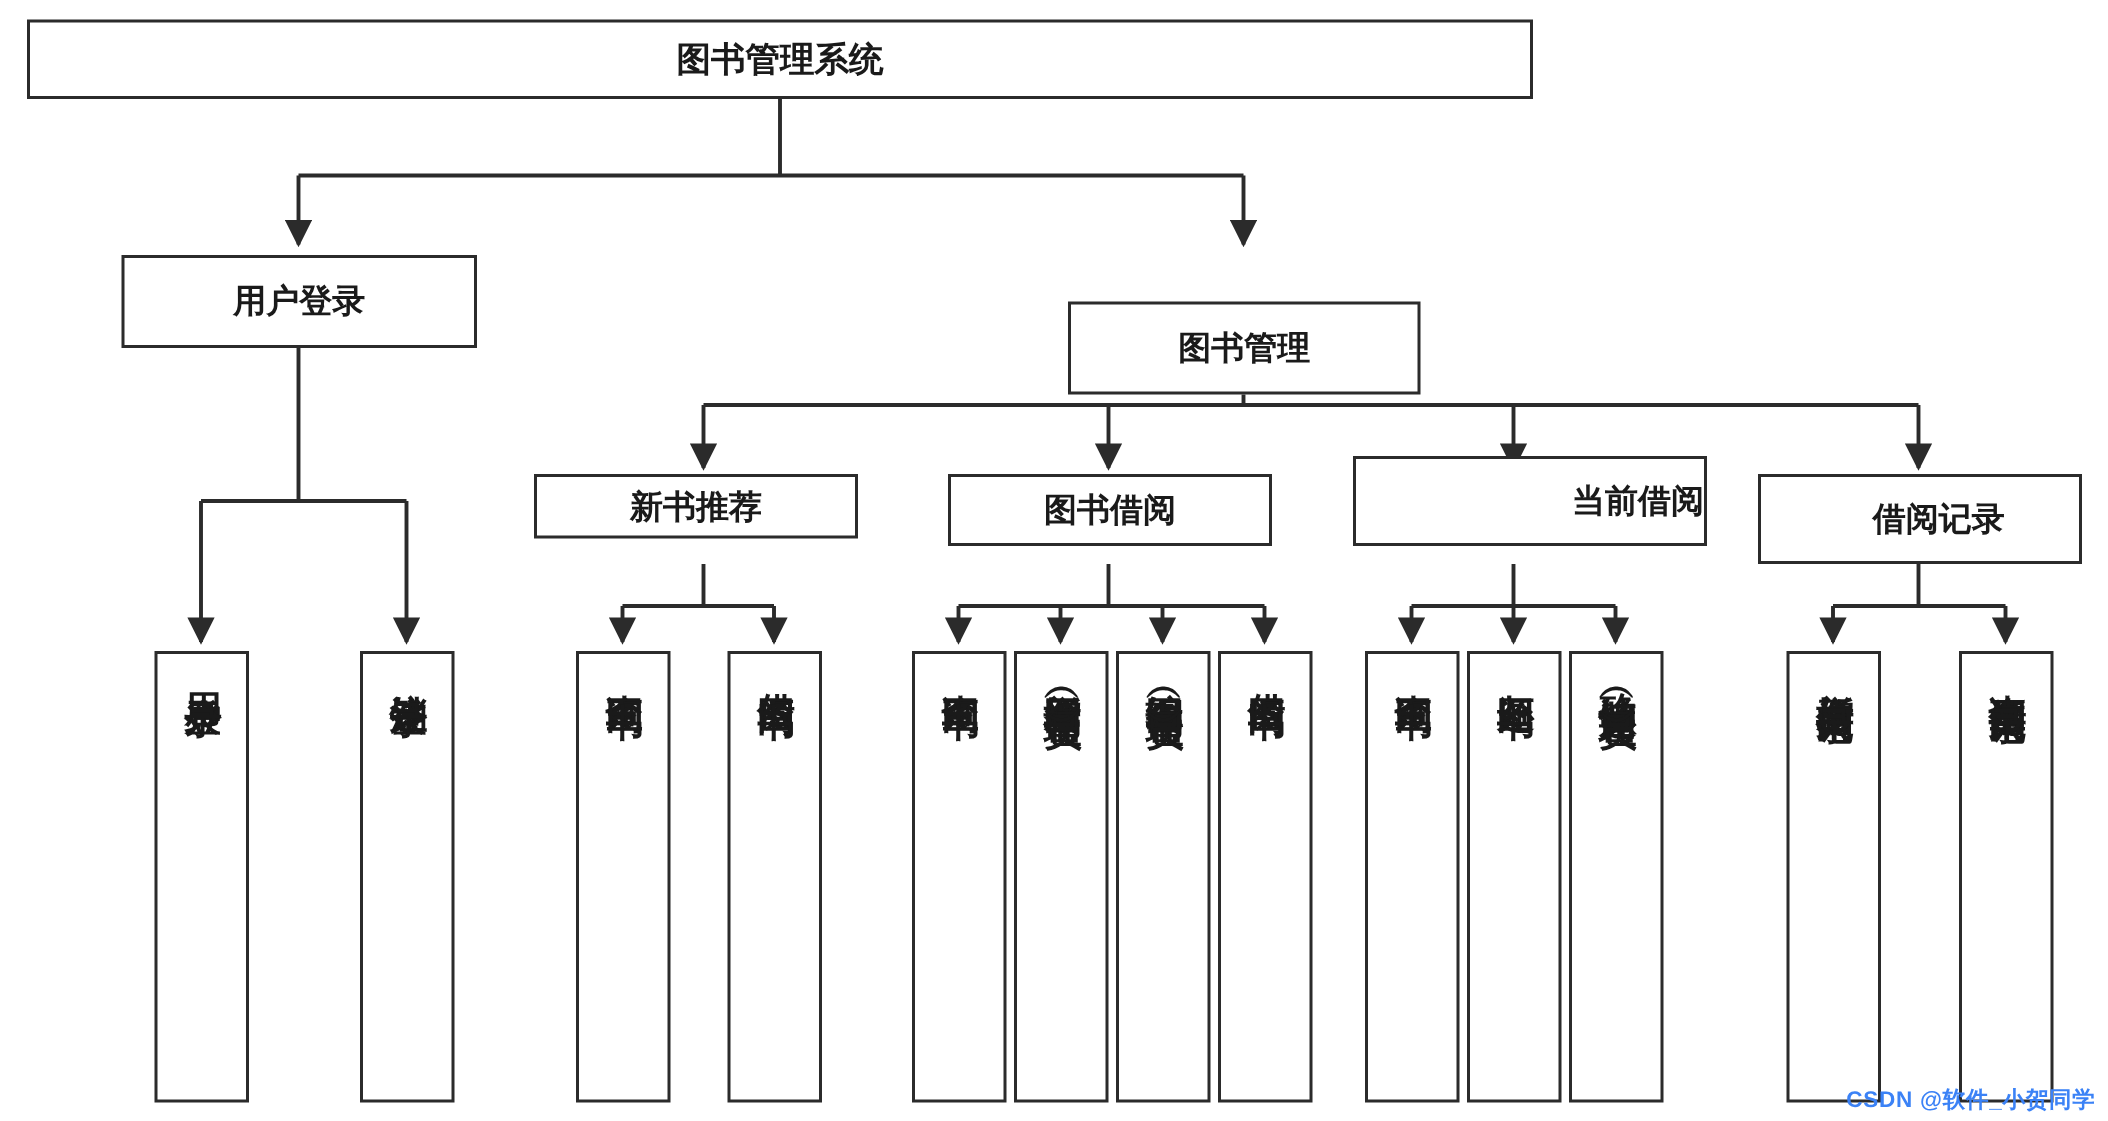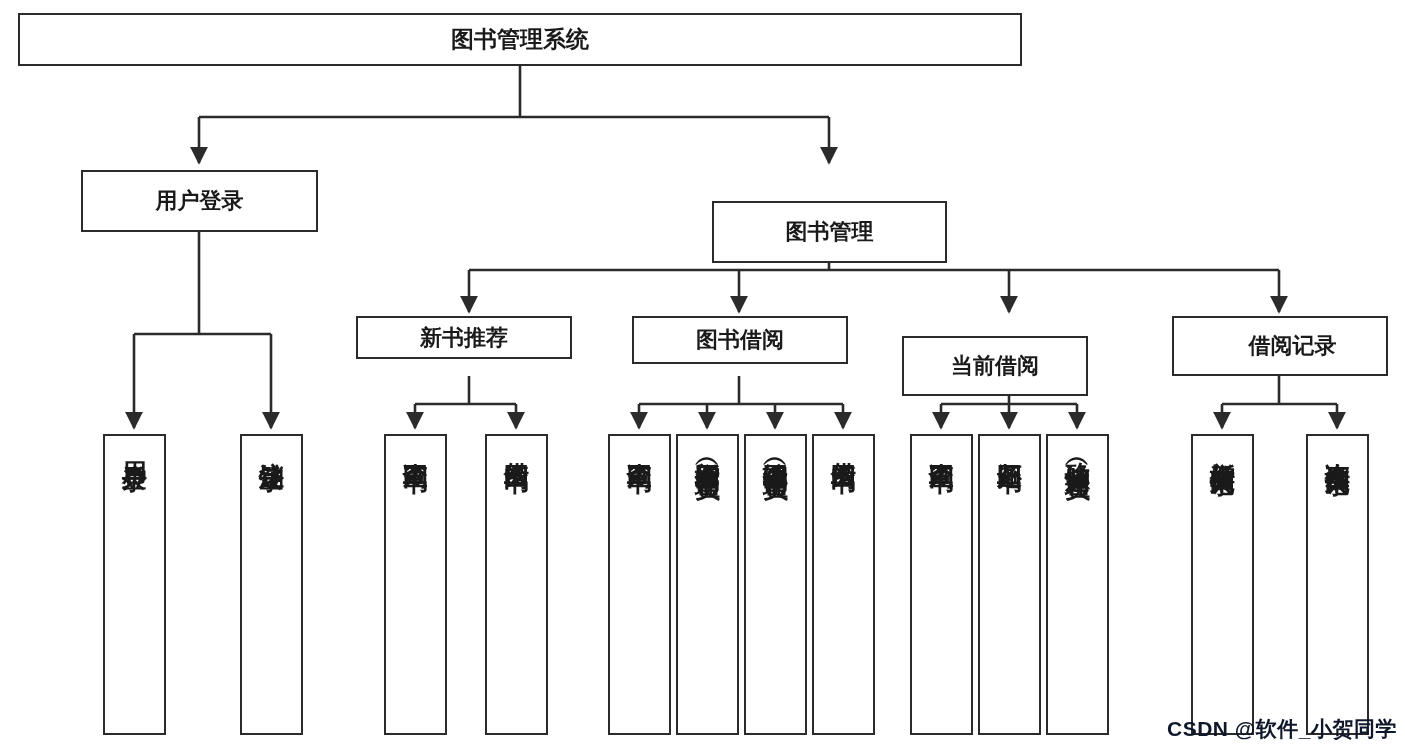--- a/index.html
+++ b/index.html
@@ -55,22 +55,22 @@
     writing-mode: vertical-rl;
     text-orientation: upright;
     font-size: 25px;
     letter-spacing: 2px;
     line-height: 1;
   }
   .watermark {
     position: absolute;
     right: 8px;
     bottom: 4px;
-    font-size: 21px;
-    color: #0f172a;
+    font-size: 15px;
+    color: #3b82f6;
     letter-spacing: 0.5px;
     white-space: nowrap;
     pointer-events: none;
   }
 </style>
 </head>
 <body>
 
 <div id="stage">
 
@@ -134,21 +134,21 @@
   <div class="node-box node-h" style="left:712px; top:170px; width:235px; height:62px;margin-top:31px;">
     <span class="node-label">图书管理</span>
   </div>
 
   <div class="node-box node-h" style="left:356px; top:316px; width:216px; height:43px;">
     <span class="node-label">新书推荐</span>
   </div>
   <div class="node-box node-h" style="left:632px; top:316px; width:216px; height:48px;">
     <span class="node-label">图书借阅</span>
   </div>
-  <div class="node-box node-h" style="left:902px; top:336px; width:186px; height:60px;">
+  <div class="node-box node-h" style="left:902px; top:304px; width:236px; height:60px;justify-content:flex-end;">
     <span class="node-label">当前借阅</span>
   </div>
   <div class="node-box node-h" style="left:1172px; top:316px; width:216px; height:60px;padding-left:25px;">
     <span class="node-label">借阅记录</span>
   </div>
 
   <div class="node-box node-v" style="left:103px; top:434px; width:63px; height:301px;">
     <span class="node-label">用户登录</span>
   </div>
   <div class="node-box node-v" style="left:240px; top:434px; width:63px; height:301px;">

